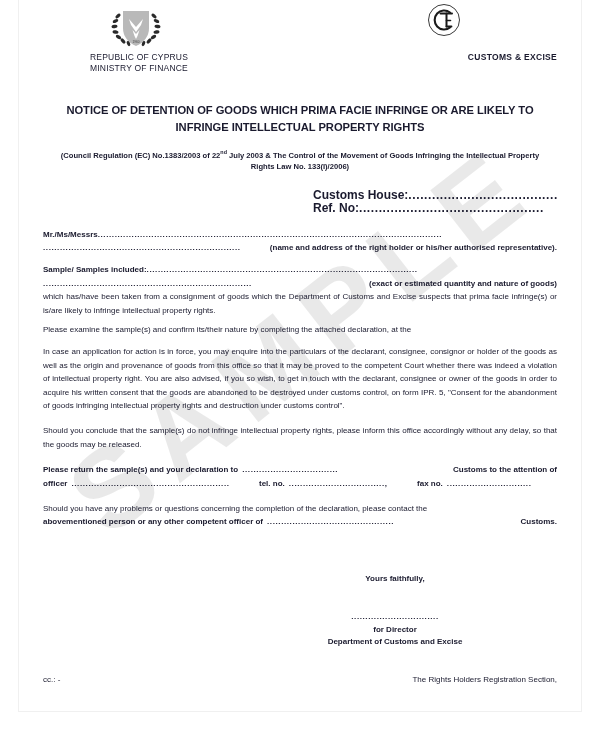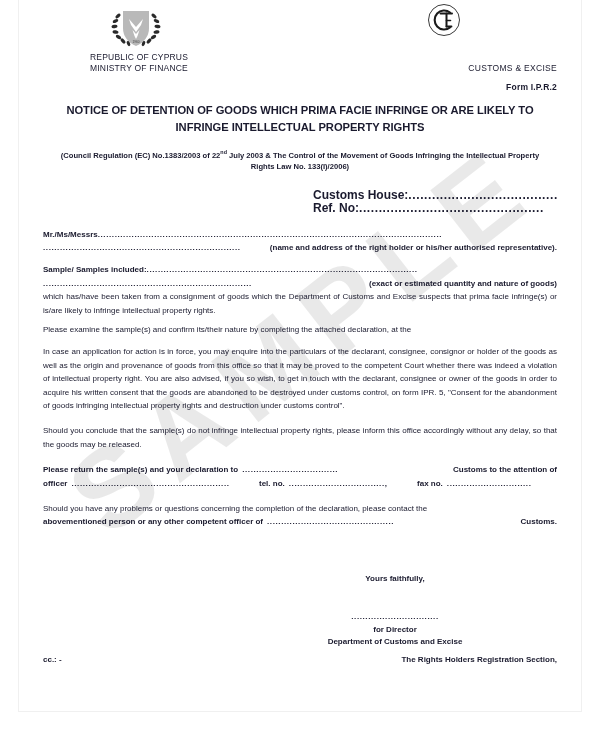--- a/index.html
+++ b/index.html
@@ -82,23 +82,23 @@
   .ce-block {
     position: absolute;
     right: 0px;
     top: 2px;
     width: 190px;
     text-align: right;
   }
   .ce-logo-wrap { text-align: center; padding-right: 36px; }
   .ce-title {
     font-size: 8.5px;
-    font-weight: normal;
+    font-weight: bold;
     letter-spacing: 0.3px;
-    margin-top: 21px;
+    margin-top: 10px;
   }
   .form-no {
     font-size: 8.5px;
     font-weight: bold;
     margin-top: 9px;
     letter-spacing: 0.2px;
   }
 
   
   .doc-title {
@@ -165,23 +165,23 @@
     font-size: 8px;
     font-weight: bold;
     line-height: 12px;
   }
   .sig .yours { margin-bottom: 26px; }
   .sig .sig-dots { letter-spacing: 0.6px; }
   .sig .role { margin-top: 1px; }
 
   
   .cc {
-    margin-top: 6px;
+    margin-top: 26px;
     font-size: 8px;
-    font-weight: bold;
+    font-weight: normal;
     line-height: 12px;
     display: flex;
   }
   .cc-label { flex: 0 0 auto; width: 44px; }
   .cc-body { flex: 1 1 auto; text-align: right; }
 </style>
 </head>
 <body>
 
 <div id="page">
@@ -237,21 +237,20 @@
           <svg width="36" height="36" viewBox="0 0 36 36" xmlns="http://www.w3.org/2000/svg">
             <circle cx="18" cy="18" r="15.5" fill="none" stroke="#3a3a3a" stroke-width="1"></circle>
             <path d="M24 10.5 A9.5 9.5 0 1 0 24 25.5" fill="none" stroke="#1a1a1a" stroke-width="2.1" stroke-linecap="round"></path>
             <path d="M14.5 11.5 L26 11.5" stroke="#1a1a1a" stroke-width="2" stroke-linecap="round"></path>
             <path d="M20.5 11.5 L20.5 24.5" stroke="#1a1a1a" stroke-width="2" stroke-linecap="round"></path>
             <path d="M20.5 24.5 L25.5 24.5" stroke="#1a1a1a" stroke-width="1.8" stroke-linecap="round"></path>
             <path d="M20.5 18.5 L24.5 18.5" stroke="#1a1a1a" stroke-width="1.6" stroke-linecap="round"></path>
           </svg>
         </div>
         <div class="ce-title">CUSTOMS &amp; EXCISE</div>
-        <div class="form-no">Form I.P.R.2</div>
       </div>
 
     </div>
 
     <div class="doc-title">NOTICE OF DETENTION OF GOODS WHICH PRIMA FACIE INFRINGE OR ARE LIKELY TO INFRINGE INTELLECTUAL PROPERTY RIGHTS</div>
 
     <div class="doc-subtitle">
       <span>(Council Regulation (EC) No.1383/2003 of 22</span><sup>nd</sup><span> July 2003 &amp; The Control of the Movement of Goods Infringing the Intellectual Property Rights Law No. 133(I)/2006)</span>
     </div>
 

